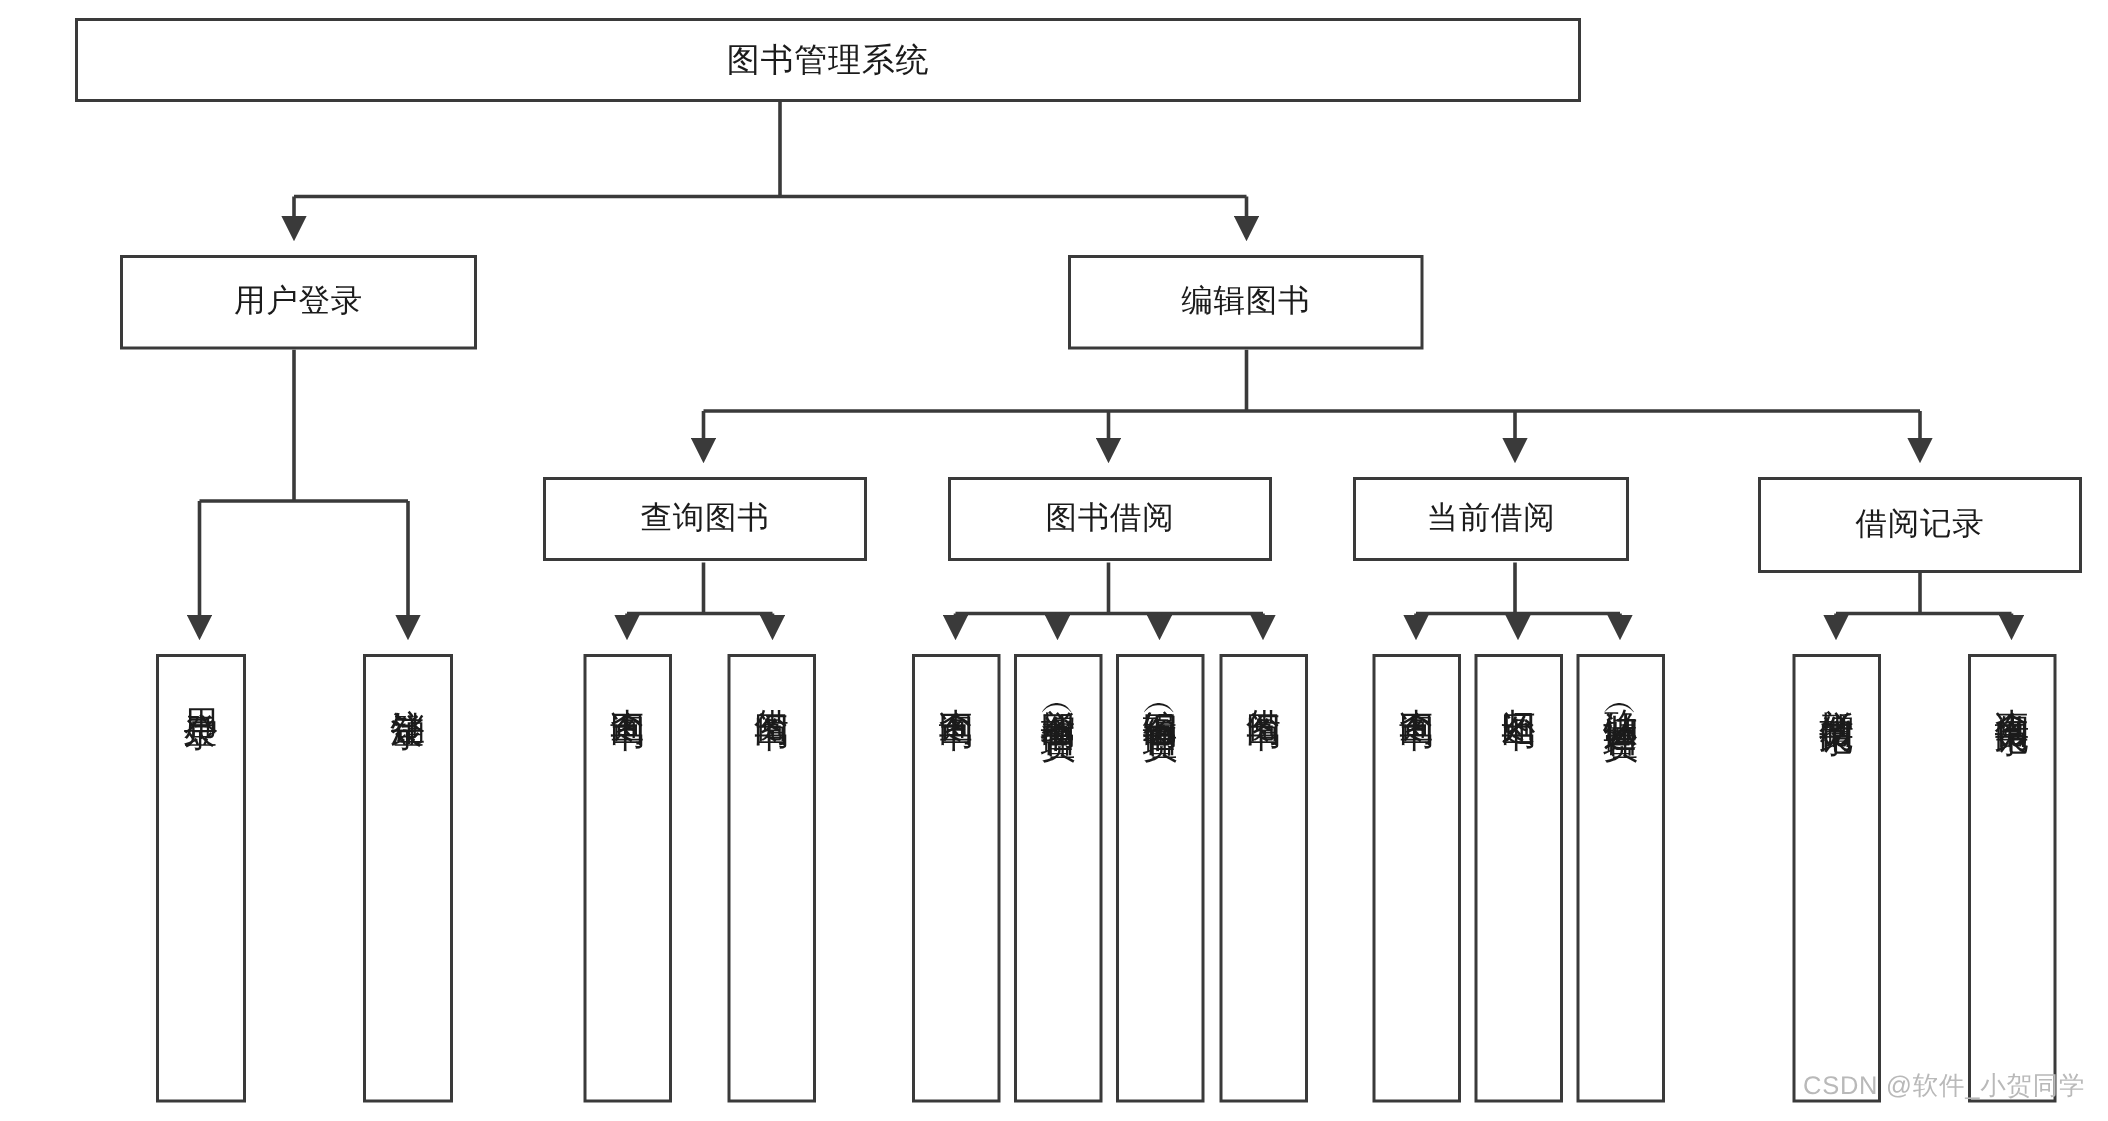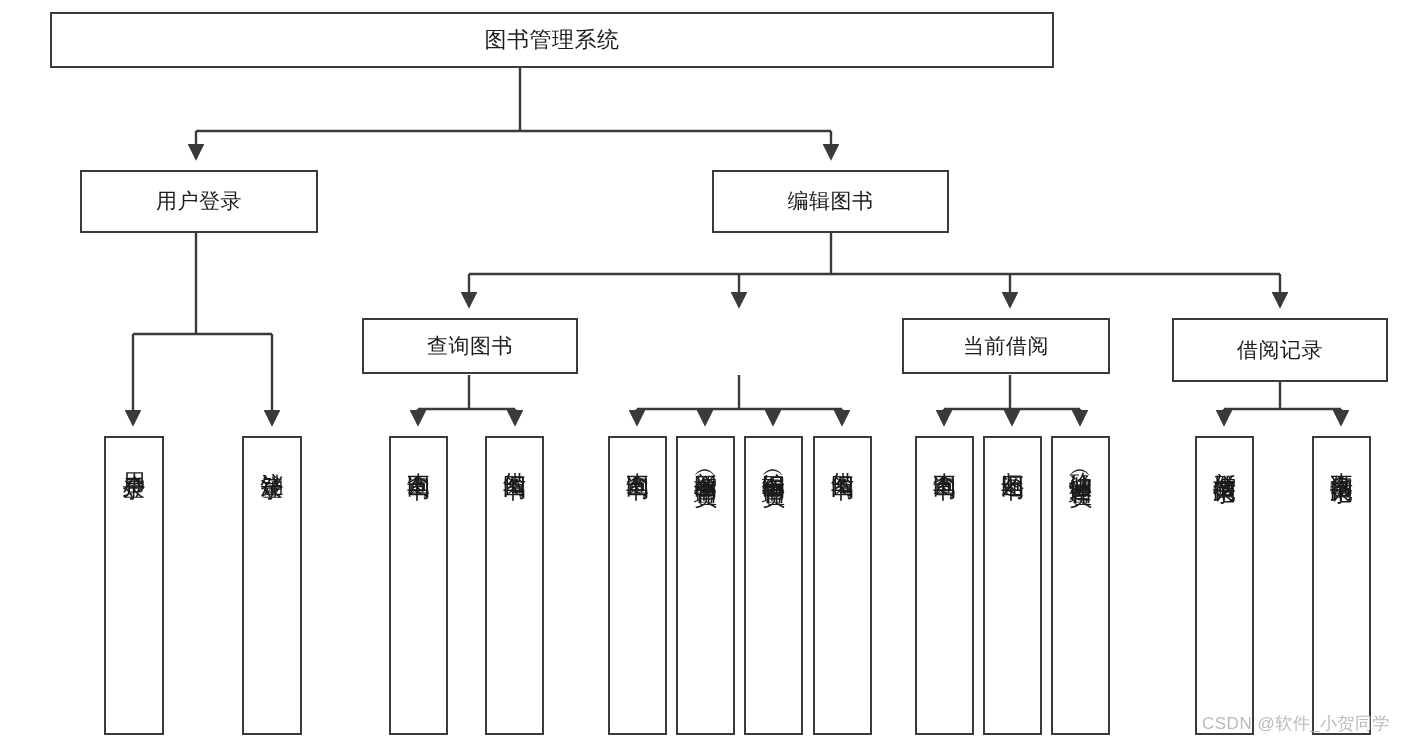--- a/index.html
+++ b/index.html
@@ -140,21 +140,24 @@
   <div class="node horizontal" style="left:80px; top:170px; width:238px; height:63px;">
     <span class="label">用户登录</span>
   </div>
   <div class="node horizontal" style="left:712px; top:170px; width:237px; height:63px;">
     <span class="label">编辑图书</span>
   </div>
 
   <div class="node horizontal" style="left:362px; top:318px; width:216px; height:56px;">
     <span class="label">查询图书</span>
   </div>
-  <div class="node horizontal" style="left:902px; top:318px; width:208px; height:56px;">
+  <div class="node horizontal" style="left:632px; top:318px; width:216px; height:56px;">
+    <span class="label">图书借阅</span>
+  </div>
+  <div class="node horizontal" style="left:902px; top:318px; width:184px; height:56px;">
     <span class="label">当前借阅</span>
   </div>
   <div class="node horizontal" style="left:1172px; top:318px; width:216px; height:64px;">
     <span class="label">借阅记录</span>
   </div>
 
   <div class="node vertical" style="left:104px; top:436px; width:60px; height:299px;">
     <span class="label">用户登录</span>
   </div>
   <div class="node vertical" style="left:242px; top:436px; width:60px; height:299px;">

